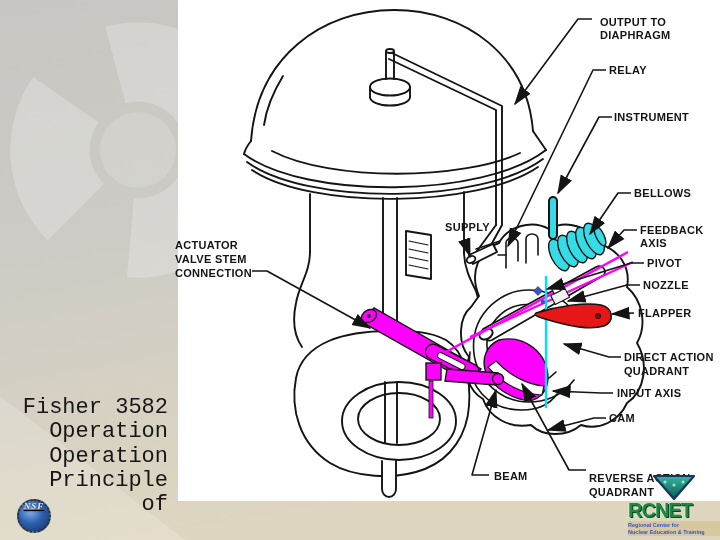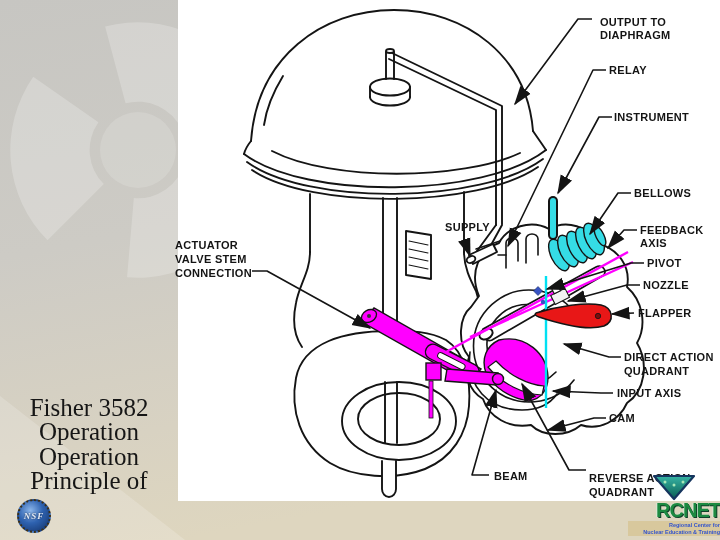--- a/index.html
+++ b/index.html
@@ -1,27 +1,27 @@
 <!DOCTYPE html>
 <html><head>
 <meta charset="utf-8">
 <style>
   html,body{margin:0;padding:0;background:#555;}
   .stage{position:relative;width:720px;height:540px;overflow:hidden;
          font-family:"Liberation Sans",sans-serif;background:#cdccc6;padding-left:24px;}
   .stage svg.bg, .stage svg.diagram{position:absolute;left:0;top:0;}
   .lbl{font:700 11px "Liberation Sans",sans-serif;fill:#141414;letter-spacing:.3px;}
-  .title-block{position:absolute;left:10px;top:396px;width:158px;text-align:center;
-    font-family:Liberation Serif, serif;font-size:25px;line-height:24.3px;color:#161616;}
+  .title-block{position:absolute;left:10px;top:396px;width:158px;text-align:right;
+    font-family:Liberation Mono, monospace;font-size:22px;line-height:24.3px;color:#161616;}
   .nsf{position:absolute;left:17px;top:499px;width:34px;height:34px;border-radius:50%;
     background:radial-gradient(circle at 38% 32%,#8cb6ea 0%,#2e62b0 45%,#122f63 100%);
-    border:2px dotted #3b301a;box-sizing:border-box;display:flex;align-items:center;justify-content:center;}
+    border:2px dotted #3b301a;box-sizing:border-box;display:flex;justify-content:center;text-decoration:underline;}
   .nsf span{font:italic 700 9px "Liberation Serif",serif;color:#e8eef8;letter-spacing:1px;
     text-shadow:0 0 2px #0a1f3f;}
-  .rcnet{position:absolute;left:628px;top:474px;width:92px;text-align:right;}
+  .rcnet{position:absolute;left:628px;top:474px;width:92px;text-align:left;}
   .rcnet .diamond{display:block;margin:0 auto;}
   .rcnet .name{font:700 20px "Liberation Sans",sans-serif;color:#1c8a41;letter-spacing:-1px;
     line-height:19px;text-shadow:1px 1px 0 #11402a,-1px 0 0 #d8ead8;}
   .rcnet .tag{font:700 5.5px "Liberation Sans",sans-serif;color:#3354cc;line-height:6.5px;
     background:rgba(205,175,95,.35);padding:1px 0;margin-top:1px;}
 </style>
 </head>
 <body>
 
 <div class="stage">

